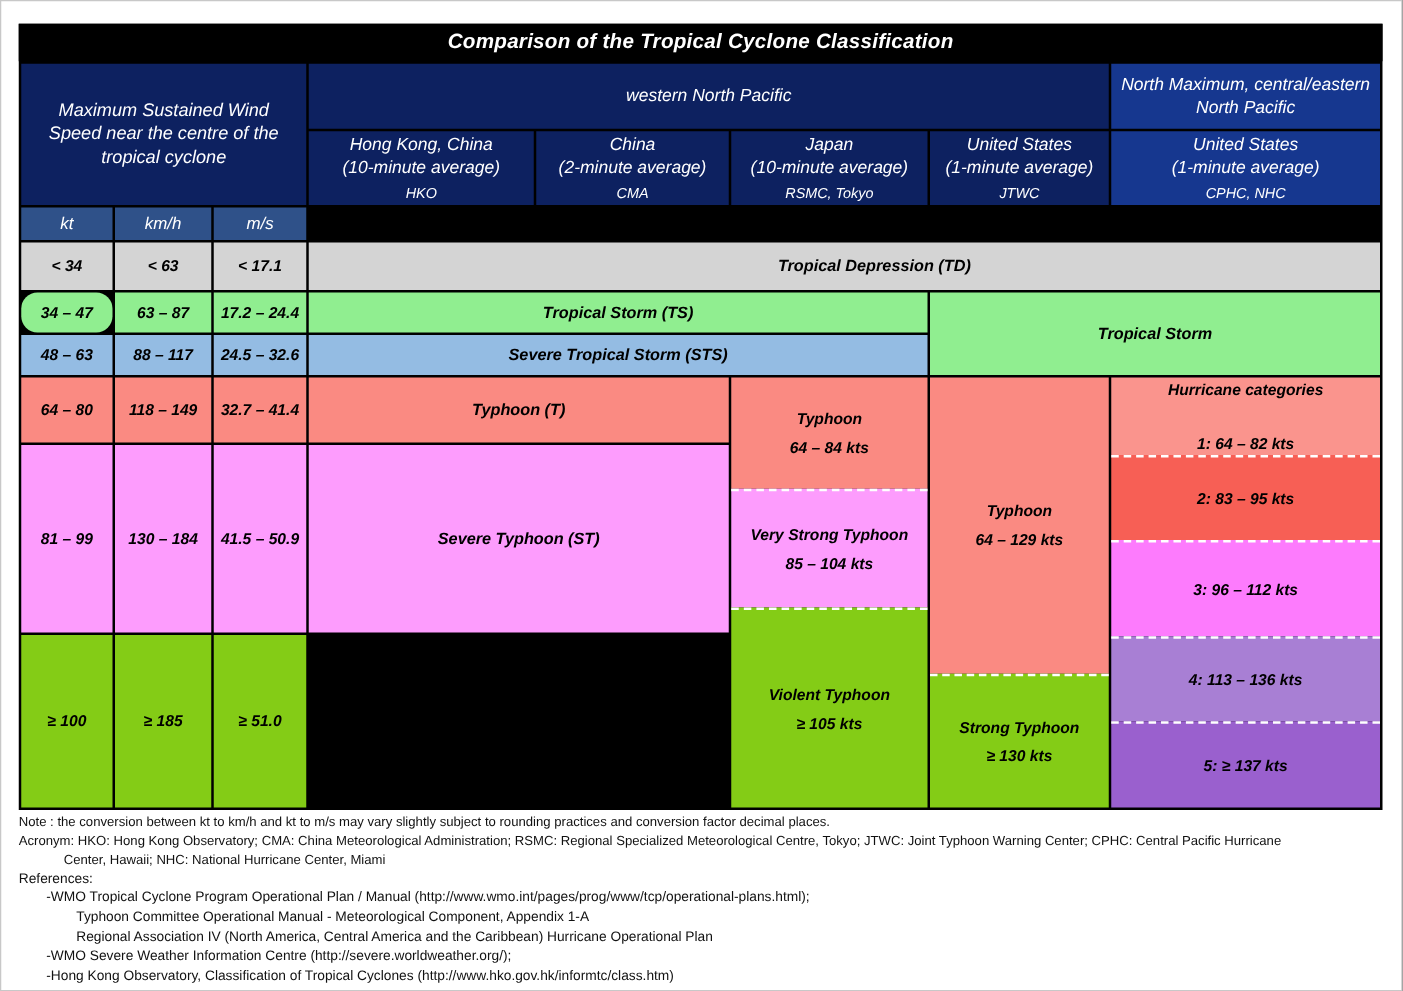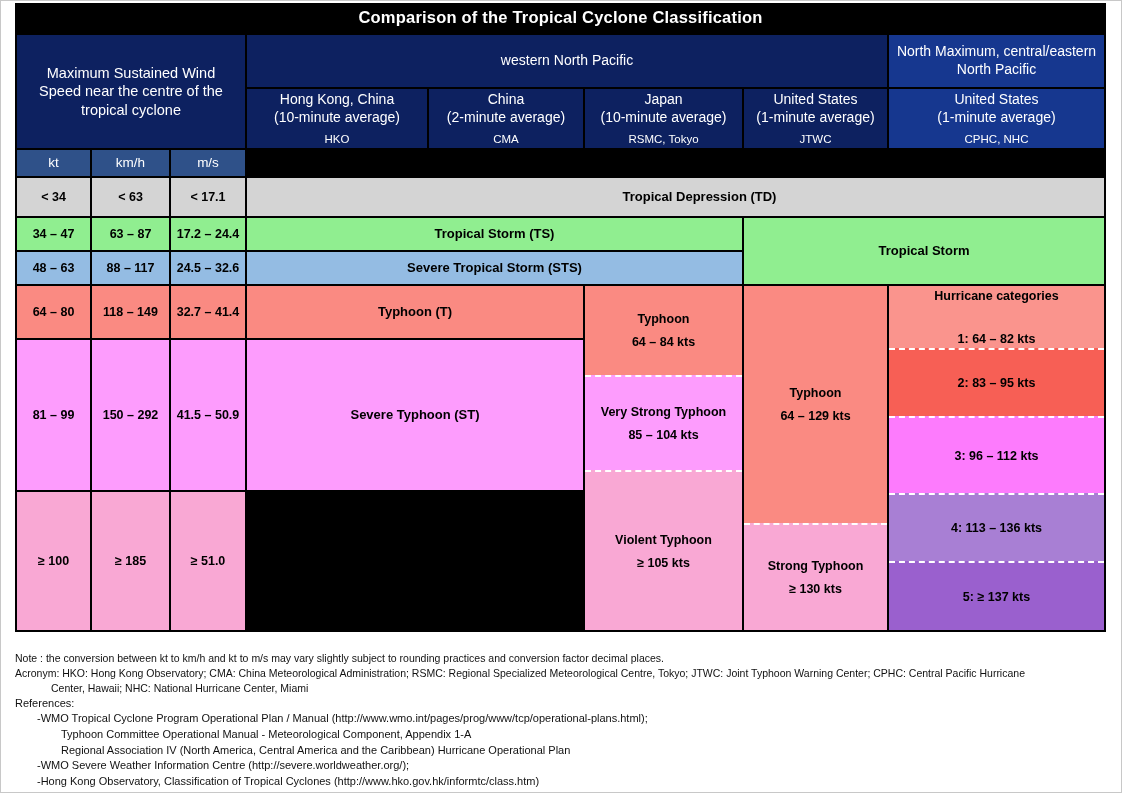--- a/index.html
+++ b/index.html
@@ -8,22 +8,23 @@
     background:#ffffff;
     font-family:"Liberation Sans", sans-serif;
     box-sizing:border-box;
     border:1px solid #c8c8c8;
     overflow:hidden;
   }
   .page{position:relative;width:1120px;height:791px;}
 
   
   .table-wrap{
-    position:absolute;left:14px;top:2px;width:1091px;height:629px;
+    position:absolute;left:14px;top:18px;width:1091px;height:629px;
     background:#000000;
+    font-style:italic;
   }
   .cell{position:absolute;box-sizing:border-box;overflow:hidden;
         display:flex;flex-direction:column;align-items:center;justify-content:center;
         text-align:center;line-height:1.28;}
 
   
   .title-bar{
     left:0;top:0;width:1091px;height:30px;background:#000000;color:#ffffff;
     font-size:16.5px;font-weight:bold;letter-spacing:.2px;
   }
@@ -44,21 +45,21 @@
   .d-wide{font-size:13px;font-weight:bold;}
   .d-lab{font-size:12.5px;font-weight:bold;}
   .sub2{margin-top:7px;}
 
   
   .c-td{background:#d4d4d4;}
   .c-ts{background:#90ee90;}
   .c-sts{background:#94bce3;}
   .c-ty{background:#fa8a82;}
   .c-st{background:#fd9cfd;}
-  .c-sup{background:#f9a8d4;}
+  .c-sup{background:#84cc16;}
   .c-cat1{background:#fa948d;gap:20px;}
   .c-cat2{background:#f75f55;}
   .c-cat3{background:#fd7bfd;}
   .c-cat4{background:#a87fd4;}
   .c-cat5{background:#9a60ce;}
 
   .dash-top{border-top:2px dashed #ffffff;}
 
   
   .footer{position:absolute;left:14px;top:650px;width:1094px;color:#111;}
@@ -115,39 +116,39 @@
 
     <div class="cell units" style="left:2px;top:147px;width:73px;height:26px;">kt</div>
     <div class="cell units" style="left:77px;top:147px;width:77px;height:26px;">km/h</div>
     <div class="cell units" style="left:156px;top:147px;width:74px;height:26px;">m/s</div>
 
     <div class="cell c-td d" style="left:2px;top:175px;width:73px;height:38px;">&lt; 34</div>
     <div class="cell c-td d" style="left:77px;top:175px;width:77px;height:38px;">&lt; 63</div>
     <div class="cell c-td d" style="left:156px;top:175px;width:74px;height:38px;">&lt; 17.1</div>
     <div class="cell c-td d-wide" style="left:232px;top:175px;width:857px;height:38px;padding-left:48px;">Tropical Depression (TD)</div>
 
-    <div class="cell c-ts d" style="left:2px;top:215px;width:73px;height:32px;">34 – 47</div>
+    <div class="cell c-ts d" style="left:2px;top:215px;width:73px;height:32px;border-radius:13px;">34 – 47</div>
     <div class="cell c-ts d" style="left:77px;top:215px;width:77px;height:32px;">63 – 87</div>
     <div class="cell c-ts d" style="left:156px;top:215px;width:74px;height:32px;">17.2 – 24.4</div>
     <div class="cell c-ts d-wide" style="left:232px;top:215px;width:495px;height:32px;">Tropical Storm (TS)</div>
 
     <div class="cell c-sts d" style="left:2px;top:249px;width:73px;height:32px;">48 – 63</div>
     <div class="cell c-sts d" style="left:77px;top:249px;width:77px;height:32px;">88 – 117</div>
     <div class="cell c-sts d" style="left:156px;top:249px;width:74px;height:32px;">24.5 – 32.6</div>
     <div class="cell c-sts d-wide" style="left:232px;top:249px;width:495px;height:32px;">Severe Tropical Storm (STS)</div>
 
     <div class="cell c-ts d-wide" style="left:729px;top:215px;width:360px;height:66px;">Tropical Storm</div>
 
     <div class="cell c-ty d" style="left:2px;top:283px;width:73px;height:52px;">64 – 80</div>
     <div class="cell c-ty d" style="left:77px;top:283px;width:77px;height:52px;">118 – 149</div>
     <div class="cell c-ty d" style="left:156px;top:283px;width:74px;height:52px;">32.7 – 41.4</div>
     <div class="cell c-ty d-wide" style="left:232px;top:283px;width:336px;height:52px;">Typhoon (T)</div>
 
     <div class="cell c-st d" style="left:2px;top:337px;width:73px;height:150px;">81 – 99</div>
-    <div class="cell c-st d" style="left:77px;top:337px;width:77px;height:150px;">150 – 292</div>
+    <div class="cell c-st d" style="left:77px;top:337px;width:77px;height:150px;">130 – 184</div>
     <div class="cell c-st d" style="left:156px;top:337px;width:74px;height:150px;">41.5 – 50.9</div>
     <div class="cell c-st d-wide" style="left:232px;top:337px;width:336px;height:150px;">Severe Typhoon (ST)</div>
 
     <div class="cell c-sup d" style="left:2px;top:489px;width:73px;height:138px;">≥ 100</div>
     <div class="cell c-sup d" style="left:77px;top:489px;width:77px;height:138px;">≥ 185</div>
     <div class="cell c-sup d" style="left:156px;top:489px;width:74px;height:138px;">≥ 51.0</div>
 
     <div class="cell c-ty d-lab" style="left:570px;top:283px;width:157px;height:89px;">
       <span>Typhoon</span>
       <span class="sub2">64 – 84 kts</span>

